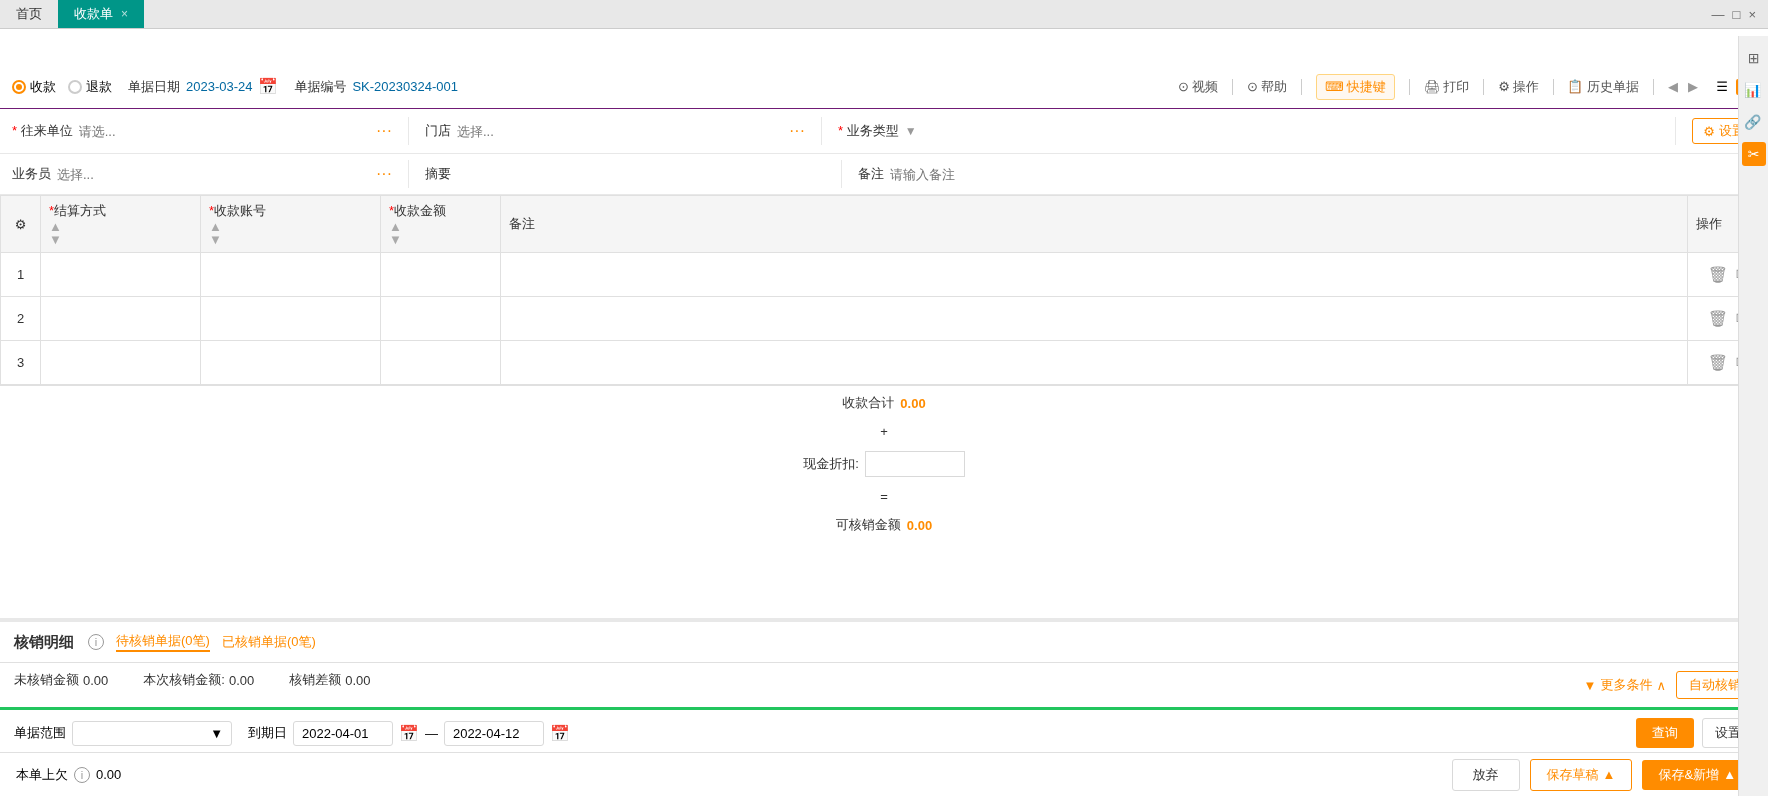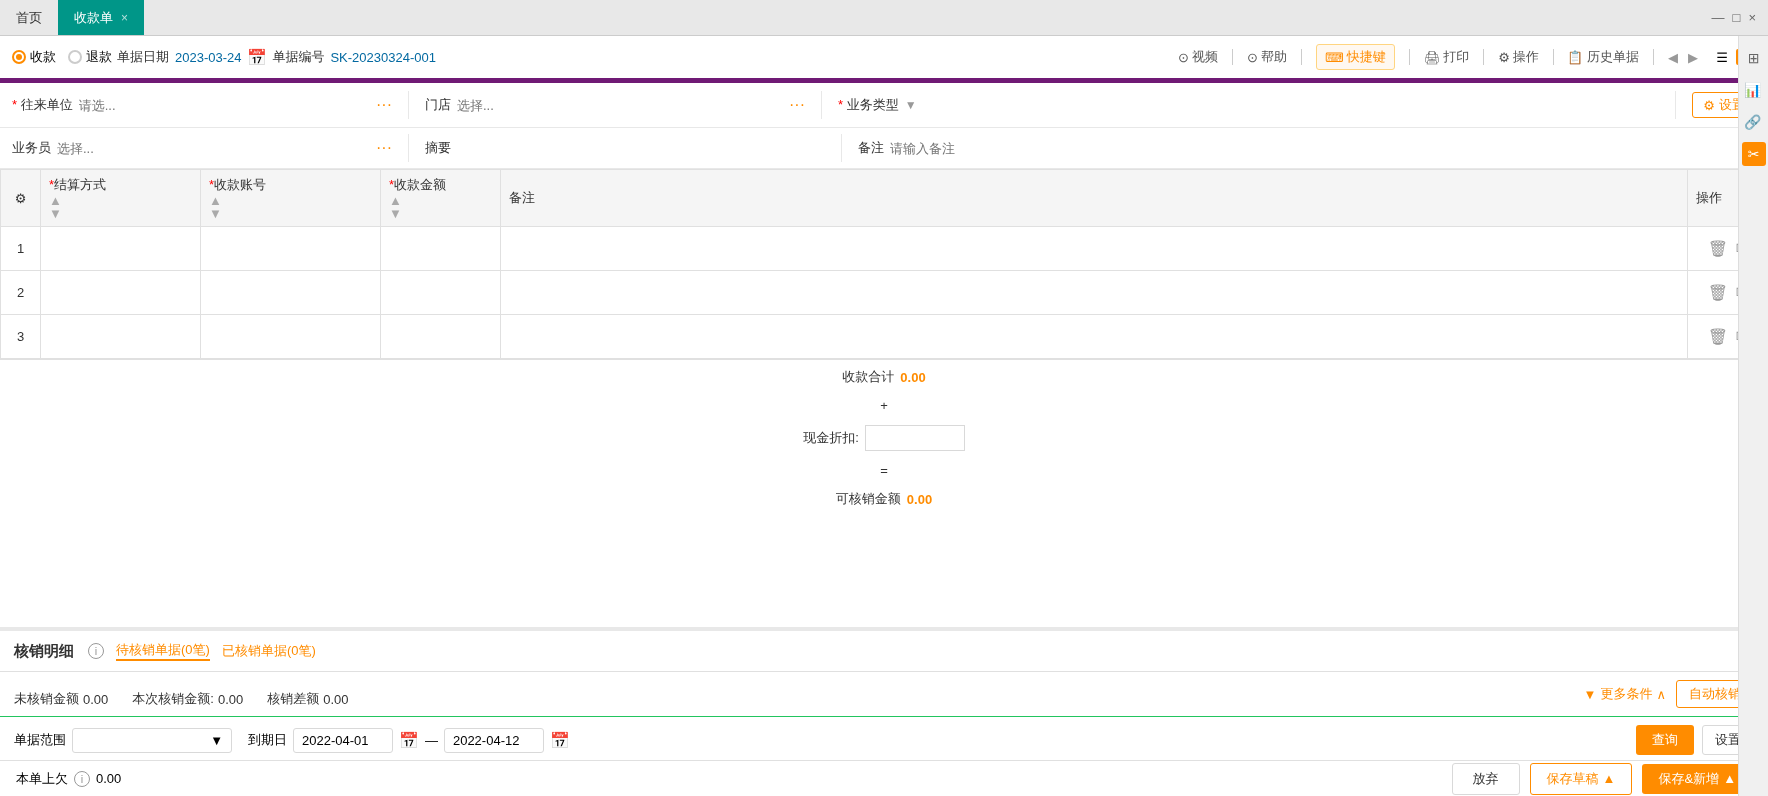--- a/index.html
+++ b/index.html
@@ -1,35 +1,35 @@
 <!DOCTYPE html>
 <html><head>
   <meta charset="utf-8">
   <style>
     * { box-sizing: border-box; margin: 0; padding: 0; font-family: 'Microsoft YaHei', Arial, sans-serif; font-size: 13px; }
     body { background: #f0f2f5; overflow: hidden; width: 1768px; height: 796px; }
 
     
     .tab-bar {
-      display: flex; align-items: center; background: #e8e8e8; height: 36px; border-bottom: 1px solid #ccc;
+      display: flex; align-items: center; background: #e8e8e8; height: 29px; border-bottom: 1px solid #ccc;
     }
     .tab-item {
       display: flex; align-items: center; padding: 0 16px; height: 100%; cursor: pointer; font-size: 13px; color: #333;
     }
     .tab-item.home { background: #e8e8e8; color: #333; }
     .tab-item.active { background: #009688; color: #fff; }
     .tab-close { margin-left: 8px; font-size: 12px; cursor: pointer; opacity: 0.7; }
     .tab-bar-right { margin-left: auto; display: flex; align-items: center; gap: 8px; padding-right: 12px; color: #666; font-size: 16px; cursor: pointer; }
 
     
     .main-wrapper { background: #fff; height: calc(796px - 36px); display: flex; flex-direction: column; }
 
     
     .toolbar-row {
-      display: flex; align-items: center; padding: 8px 12px; border-bottom: 5px solid #701a75; gap: 5px; min-height: 44px;
+      display: flex; align-items: center; padding: 8px 12px; border-bottom: 1px solid #701a75; gap: 16px; min-height: 44px; margin-top: 36px;
     }
     .radio-group { display: flex; align-items: center; gap: 12px; }
     .radio-item { display: flex; align-items: center; gap: 4px; cursor: pointer; }
     .radio-dot { width: 14px; height: 14px; border-radius: 50%; border: 2px solid #ccc; display: flex; align-items: center; justify-content: center; }
     .radio-dot.selected { border-color: #ff8c00; }
     .radio-dot.selected::after { content: ''; width: 6px; height: 6px; border-radius: 50%; background: #ff8c00; }
     .toolbar-field { display: flex; align-items: center; gap: 6px; }
     .toolbar-label { color: #333; white-space: nowrap; }
     .toolbar-value { color: #0369a1; font-weight: normal; }
     .toolbar-right { margin-left: auto; display: flex; align-items: center; gap: 10px; }
@@ -87,21 +87,21 @@
 
     
     .writeoff-section { background: #f9f9f9; border-top: 4px solid #e8e8e8; padding: 0; }
     .writeoff-header { display: flex; align-items: center; padding: 10px 14px; gap: 12px; border-bottom: 1px solid #e0e0e0; background: #fff; }
     .writeoff-title { font-size: 15px; font-weight: bold; color: #333; }
     .info-icon { width: 16px; height: 16px; border-radius: 50%; border: 1px solid #999; color: #999; font-size: 11px; display: inline-flex; align-items: center; justify-content: center; cursor: pointer; margin-left: 2px; }
     .tab-link { color: #ff8c00; cursor: pointer; font-size: 13px; }
     .tab-link.active { border-bottom: 2px solid #ff8c00; }
 
     
-    .writeoff-stats { display: flex; align-items: flex-end; padding: 8px 14px; gap: 24px; background: #fff; border-bottom: 1px solid #22c55e; }
+    .writeoff-stats { display: flex; align-items: flex-start; padding: 8px 14px; gap: 35px; background: #fff; border-bottom: 3px solid #22c55e; }
     .stat-item { display: flex; align-items: center; gap: 4px; }
     .stat-label { color: #333; }
     .stat-value { color: #333; }
     .writeoff-stats-right { margin-left: auto; display: flex; align-items: center; gap: 10px; }
     .filter-btn { display: flex; align-items: center; gap: 4px; color: #ff8c00; cursor: pointer; font-size: 13px; }
     .auto-btn {
       background: #fff; border: 1px solid #ff8c00; color: #ff8c00; padding: 4px 12px;
       border-radius: 3px; cursor: pointer; font-size: 13px;
     }
 
@@ -112,21 +112,21 @@
     .filter-input { border: 1px solid #d9d9d9; padding: 4px 8px; border-radius: 3px; outline: none; width: 100px; }
     .date-range { display: flex; align-items: center; gap: 6px; }
     .query-btn { background: #ff8c00; color: #fff; border: none; padding: 5px 16px; border-radius: 3px; cursor: pointer; }
     .settings-btn2 { background: #fff; border: 1px solid #d9d9d9; color: #333; padding: 5px 12px; border-radius: 3px; cursor: pointer; }
     .filter-right { margin-left: auto; display: flex; gap: 8px; }
     .bottom-table-header { display: flex; align-items: center; padding: 6px 14px; background: #f5f5f5; border-bottom: 1px solid #e0e0e0; border-top: 1px solid #e0e0e0; }
     .bottom-th { display: flex; align-items: center; gap: 3px; color: #333; font-weight: normal; white-space: nowrap; }
 
     
     .footer {
-      position: fixed; bottom: 0; left: 0; right: 0; height: 36px;
+      position: fixed; bottom: 0; left: 0; right: 0; height: 44px;
       background: #fff; border-top: 1px solid #e0e0e0;
       display: flex; align-items: center; padding: 0 16px; justify-content: space-between;
     }
     .footer-left { display: flex; align-items: center; gap: 6px; }
     .footer-info-icon { width: 16px; height: 16px; border-radius: 50%; border: 1px solid #999; color: #999; font-size: 11px; display: inline-flex; align-items: center; justify-content: center; cursor: pointer; }
     .footer-right { display: flex; align-items: center; gap: 10px; }
     .btn-abandon { background: #fff; border: 1px solid #d9d9d9; color: #333; padding: 6px 20px; border-radius: 3px; cursor: pointer; font-size: 13px; }
     .btn-draft { background: #fff; border: 1px solid #ff8c00; color: #ff8c00; padding: 6px 16px; border-radius: 3px; cursor: pointer; font-size: 13px; display: flex; align-items: center; gap: 4px; }
     .btn-save-new { background: #ff8c00; border: none; color: #fff; padding: 6px 16px; border-radius: 3px; cursor: pointer; font-size: 13px; display: flex; align-items: center; gap: 4px; }
 

